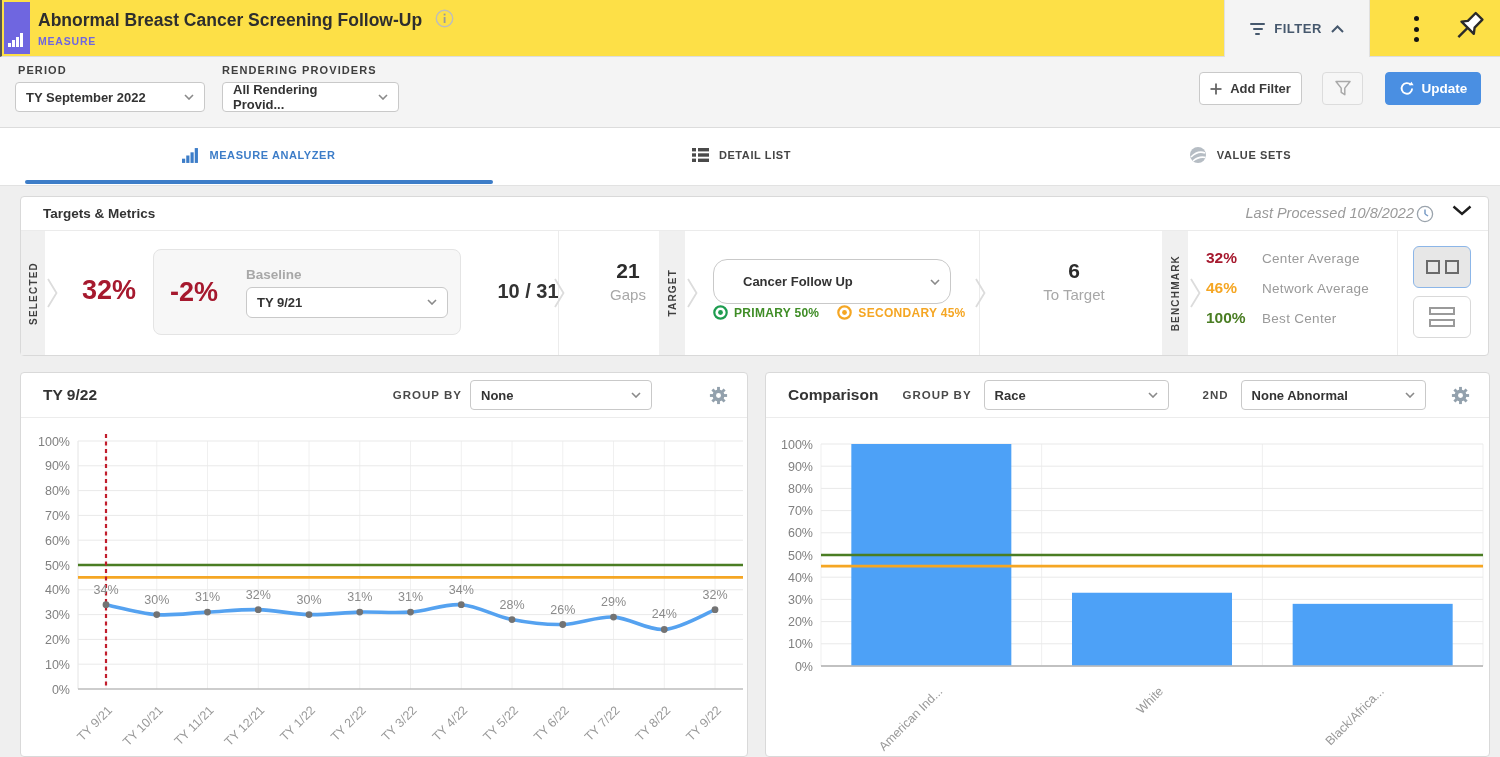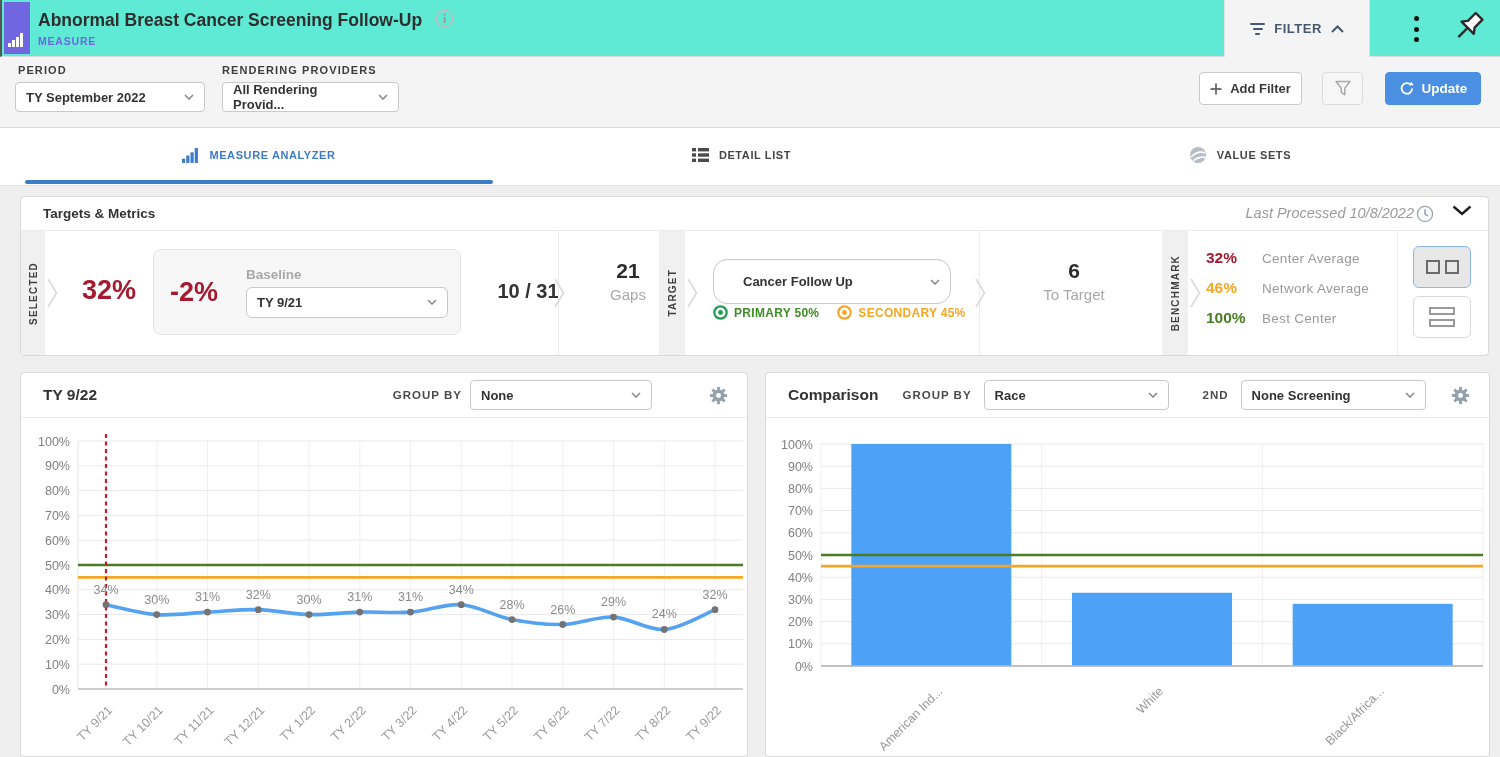--- a/index.html
+++ b/index.html
@@ -5,21 +5,21 @@
   * { margin:0; padding:0; box-sizing:border-box; }
   html,body { width:1500px; height:757px; }
   body {
     position:relative; overflow:hidden;
     background:#efefef;
     font-family:"Liberation Sans", sans-serif;
     color:#333;
   }
   
   .header-bar { position:absolute; left:0; top:0; width:1500px; height:57px;
-    background:#5eead4; border-bottom:1px solid #ddd; border-left:2px solid #555; }
+    background:#fde047; border-bottom:1px solid #ddd; border-left:2px solid #555; }
   .logo { position:absolute; left:2px; top:2px; width:26px; height:52px;
     background:#6f66e0; display:flex; align-items:flex-end; padding:0 0 7px 4px; }
   .title-wrap { position:absolute; left:36px; top:9px; }
   .page-title { font-size:17.5px; font-weight:bold; color:#2e2e2e; display:inline-block; vertical-align:middle; }
   .info-ic { display:inline-block; vertical-align:middle; margin-left:8px; }
   .measure-badge { font-size:10.5px; font-weight:bold; letter-spacing:.8px; color:#6f66e0; margin-top:3px; }
   .filter-tab { position:absolute; left:1222px; top:0; width:146px; height:57px;
     background:#f4f4f4; border-left:1px solid #e0e0e0; border-right:1px solid #e0e0e0;
     display:flex; align-items:center; justify-content:center; gap:9px; cursor:pointer; }
   .filter-tab .lbl { font-size:13px; font-weight:bold; letter-spacing:.5px; color:#46586d; }
@@ -462,21 +462,21 @@
     <span class="ch-title">Comparison</span>
     <span class="gb-label" style="margin-left:24px;">GROUP BY</span>
     <div class="dd" style="width:185px; height:30px; margin-left:12px;">
       <span>Race</span>
       <svg class="chev" width="10" height="6" viewBox="0 0 10 6">
           <polyline points="1,1 5,5 9,1" fill="none" stroke="#8a8a8a" stroke-width="1.6"></polyline>
         </svg>
     </div>
     <span class="gb-label" style="margin-left:34px;">2ND</span>
     <div class="dd" style="width:185px; height:30px; margin-left:12px;">
-      <span>None Screening</span>
+      <span>None Abnormal</span>
       <svg class="chev" width="10" height="6" viewBox="0 0 10 6">
           <polyline points="1,1 5,5 9,1" fill="none" stroke="#8a8a8a" stroke-width="1.6"></polyline>
         </svg>
     </div>
     <svg class="gear" style="margin-left:auto;" width="21" height="21" viewBox="0 0 22 22">
       <g stroke="#93a1ad" stroke-width="3">
         <line x1="11" y1="2" x2="11" y2="20"></line>
           <line x1="2" y1="11" x2="20" y2="11"></line>
         <line x1="4.6" y1="4.6" x2="17.4" y2="17.4"></line>
           <line x1="17.4" y1="4.6" x2="4.6" y2="17.4"></line>

